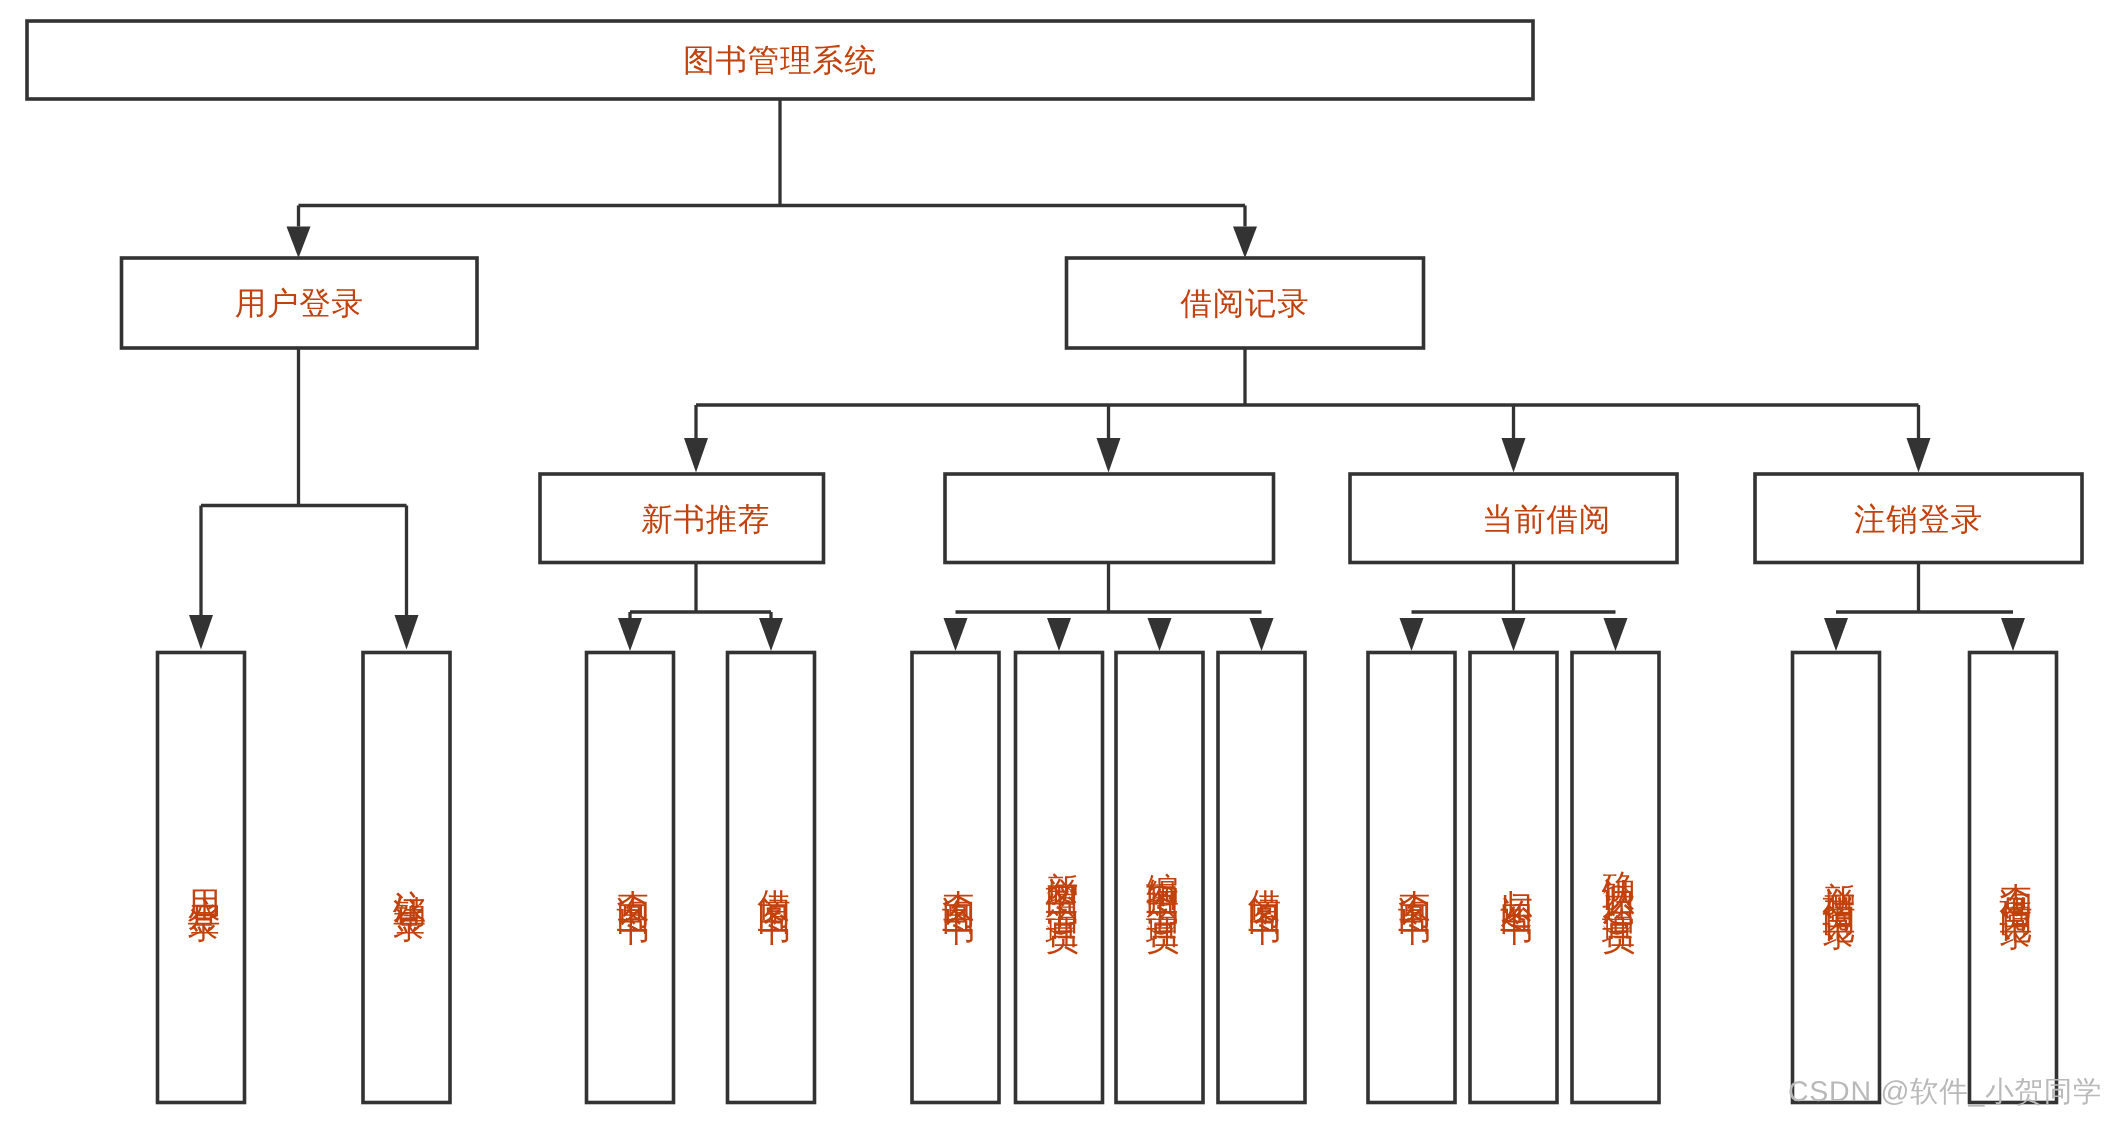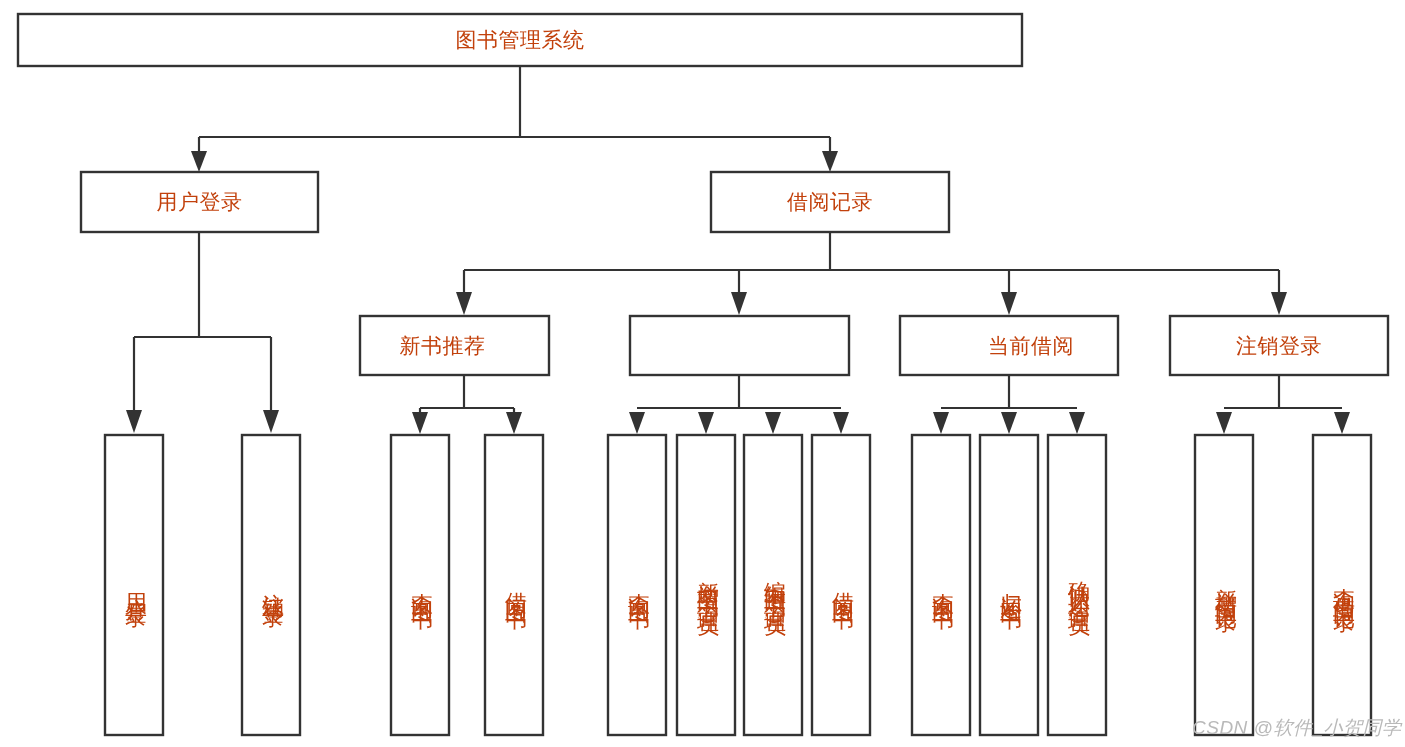--- a/index.html
+++ b/index.html
@@ -65,21 +65,20 @@
     letter-spacing: 5px;
     white-space: nowrap;
   }
   .watermark {
     position: absolute;
     color: #b9b9b9;
     font-size: 19px;
     font-family: "Liberation Sans", "DejaVu Sans", sans-serif;
     white-space: nowrap;
     letter-spacing: 0.5px;
-    font-style: italic;
   }
 </style>
 </head>
 <body>
 
 <div id="diagram-root">
 
   <svg class="diagram-canvas" viewBox="0 0 1405 747">
 
     <g>
@@ -176,21 +175,21 @@
 
     <rect class="node-box" x="1195" y="435" width="58" height="300"></rect>
     <rect class="node-box" x="1313" y="435" width="58" height="300"></rect>
   </svg>
 
   <div class="node-label horizontal" style="left:18px; top:14px; width:1004px; height:52px;">图书管理系统</div>
 
   <div class="node-label horizontal" style="left:81px; top:172px; width:237px; height:60px;">用户登录</div>
   <div class="node-label horizontal" style="left:711px; top:172px; width:238px; height:60px;">借阅记录</div>
 
-  <div class="node-label horizontal" style="left:348px; top:316px; width:189px; height:59px;">新书推荐</div>
+  <div class="node-label horizontal" style="left:376px; top:316px; width:189px; height:59px;">新书推荐</div>
   <div class="node-label horizontal" style="left:900px; top:316px; width:218px; height:59px;padding-left:44px;">当前借阅</div>
   <div class="node-label horizontal" style="left:1170px; top:316px; width:218px; height:59px;">注销登录</div>
 
   <div class="node-label vertical" style="left:105px; top:435px; width:58px; height:300px;">用户登录</div>
   <div class="node-label vertical" style="left:242px; top:435px; width:58px; height:300px;">注销登录</div>
 
   <div class="node-label vertical" style="left:391px; top:435px; width:58px; height:300px;">查询图书</div>
   <div class="node-label vertical" style="left:485px; top:435px; width:58px; height:300px;">借阅图书</div>
 
   <div class="node-label vertical" style="left:608px; top:435px; width:58px; height:300px;">查询图书</div>

